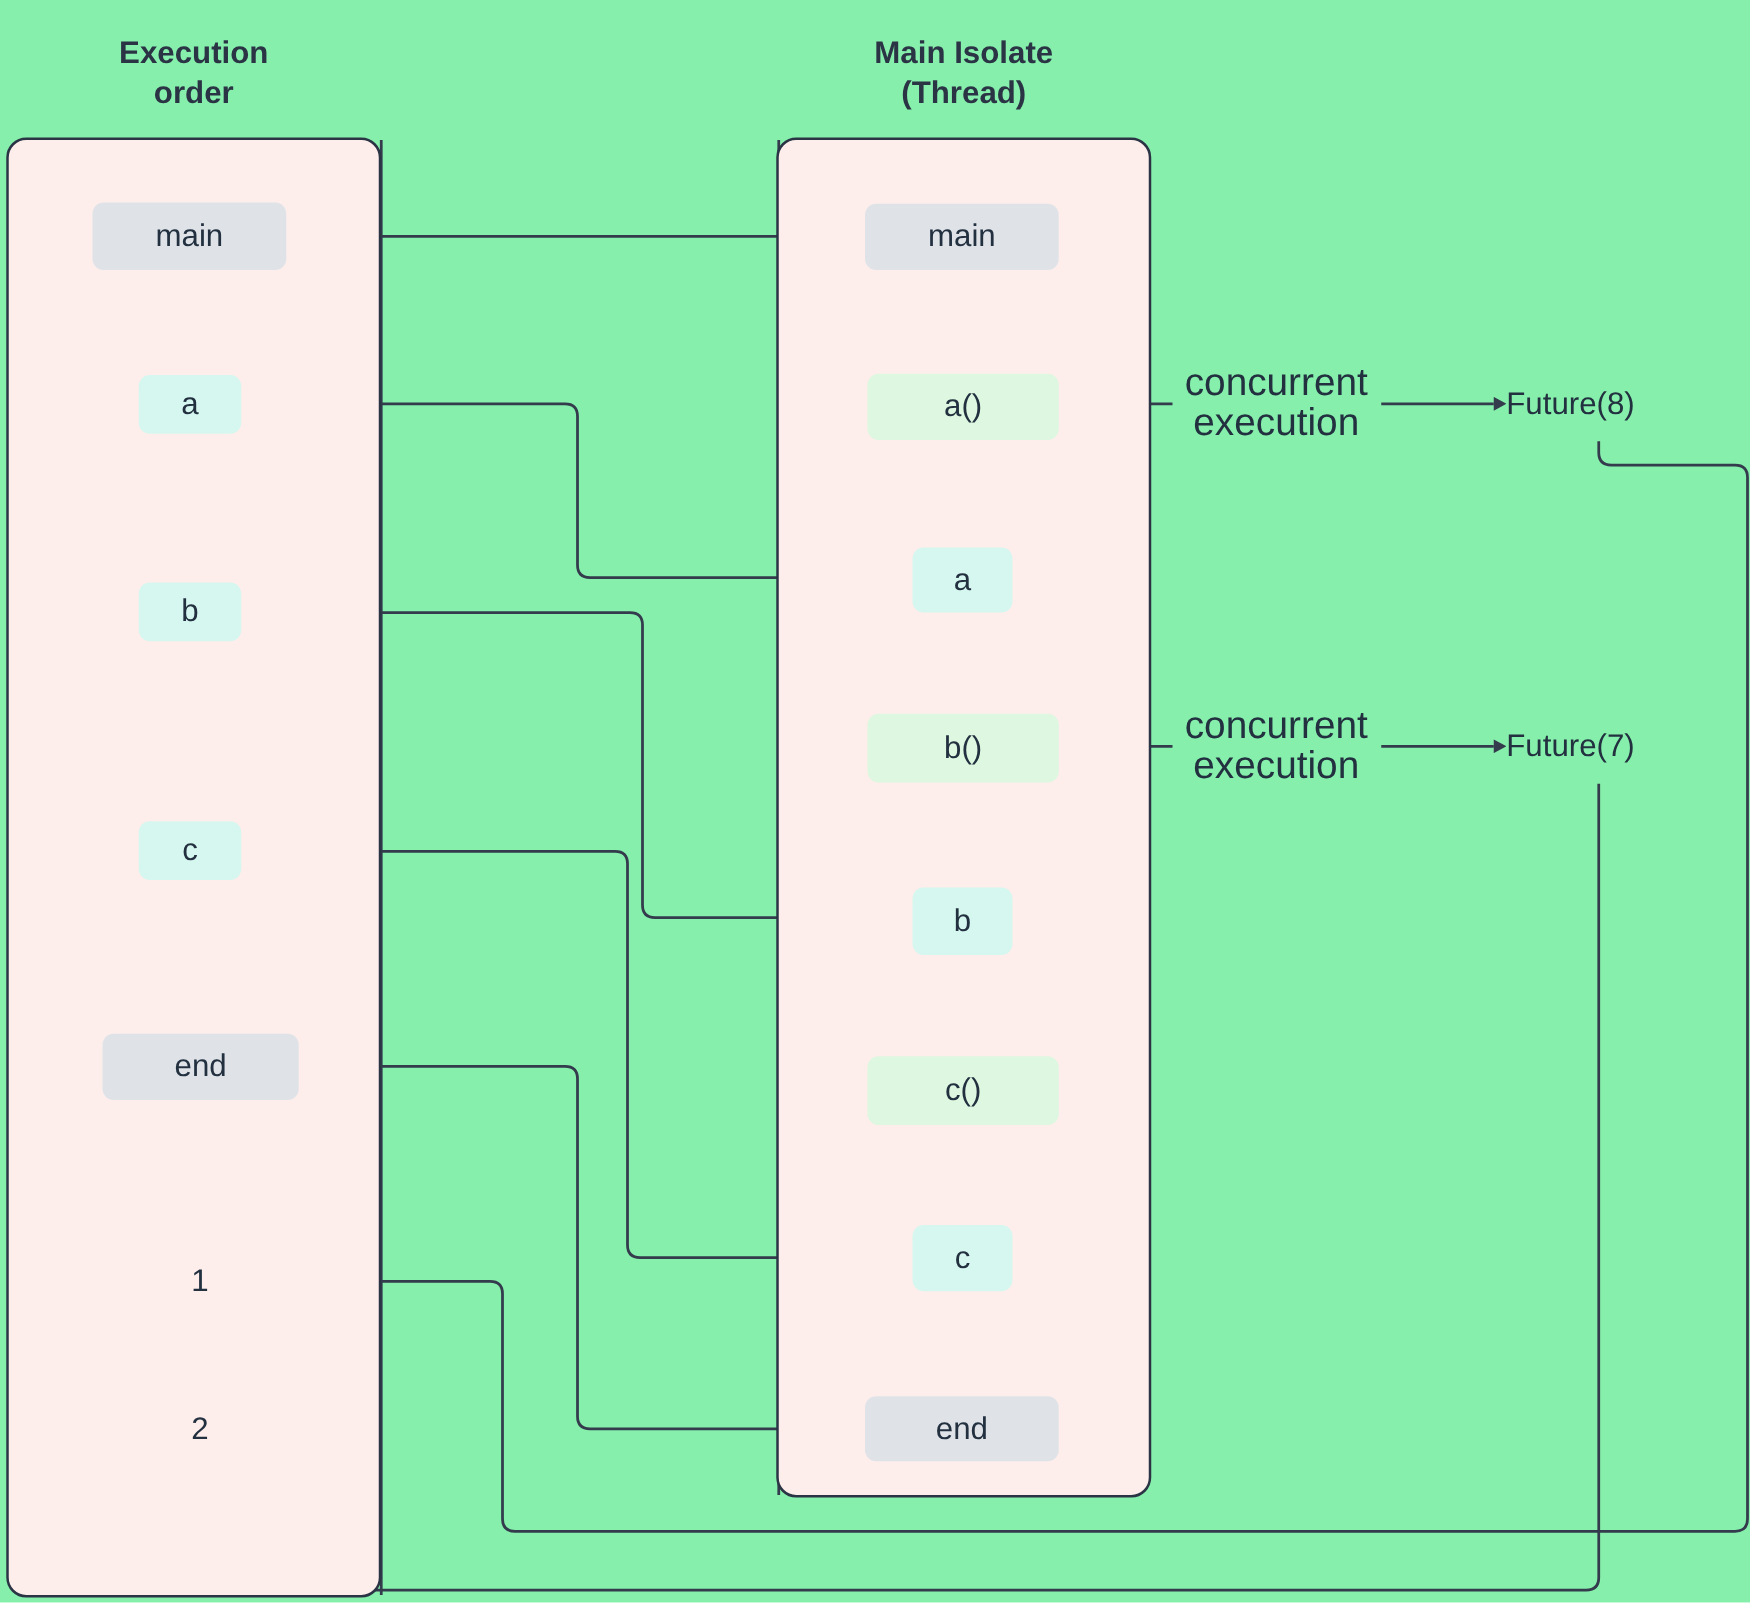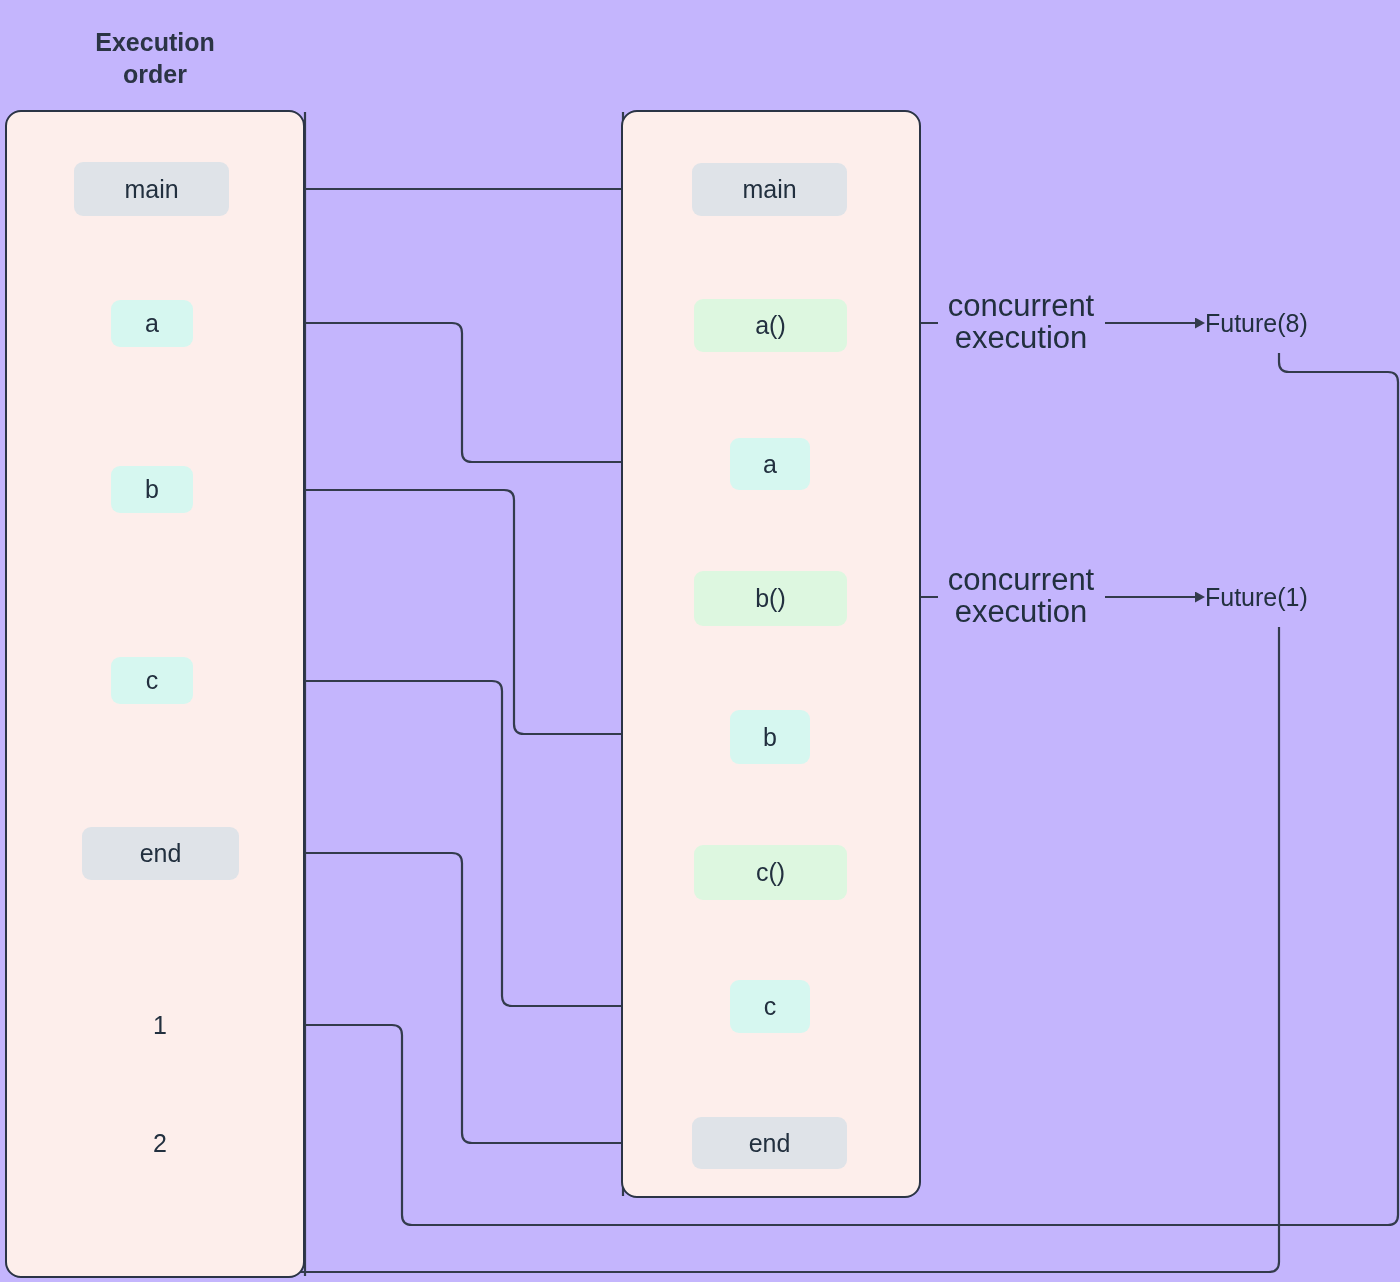--- a/index.html
+++ b/index.html
@@ -7,21 +7,21 @@
     padding: 0;
     background: #ffffff;
   }
   body {
     font-family: "Liberation Sans", sans-serif;
   }
   #stage {
     position: relative;
     width: 1400px;
     height: 1282px;
-    background: #c4b5fd;
+    background: #86efac;
     overflow: hidden;
   }
   #wires {
     position: absolute;
     left: 0;
     top: 0;
     width: 1400px;
     height: 1282px;
     pointer-events: none;
   }
@@ -127,20 +127,22 @@
                L162,1200" marker-end="url(#arrU)"></path>
 
       <path d="M305,112 L305,1276" stroke-width="2.2"></path>
       <path d="M623,112 L623,1196" stroke-width="2.2"></path>
     </g>
   </svg>
 
   <div class="col-title" style="left:5px; top:26px; width:300px;">Execution
 order</div>
 
+  <div class="col-title" style="left:621px; top:26px; width:300px;">Main Isolate
+(Thread)</div>
 
   <div class="panel" style="left:5px; top:110px; width:300px; height:1168px;"></div>
 
   <div class="node grey" style="left:74px; top:162px; width:155px; height:54px;">main</div>
 
   <div class="node mint" style="left:111px; top:300px; width:82px; height:47px;">a</div>
 
   <div class="node mint" style="left:111px; top:466px; width:82px; height:47px;">b</div>
 
   <div class="node mint" style="left:111px; top:657px; width:82px; height:47px;">c</div>
@@ -170,15 +172,15 @@
   <div class="node grey" style="left:692px; top:1117px; width:155px; height:52px;">end</div>
 
   <div class="edge-label" style="left:938px; top:290px; width:166px;">concurrent
 execution</div>
 
   <div class="plain-label" style="left:1205px; top:302px; width:140px; height:42px; justify-content:flex-start;">Future(8)</div>
 
   <div class="edge-label" style="left:938px; top:564px; width:166px;">concurrent
 execution</div>
 
-  <div class="plain-label" style="left:1205px; top:576px; width:140px; height:42px; justify-content:flex-start;">Future(1)</div>
+  <div class="plain-label" style="left:1205px; top:576px; width:140px; height:42px; justify-content:flex-start;">Future(7)</div>
 
 </div>
 
 </body></html>

